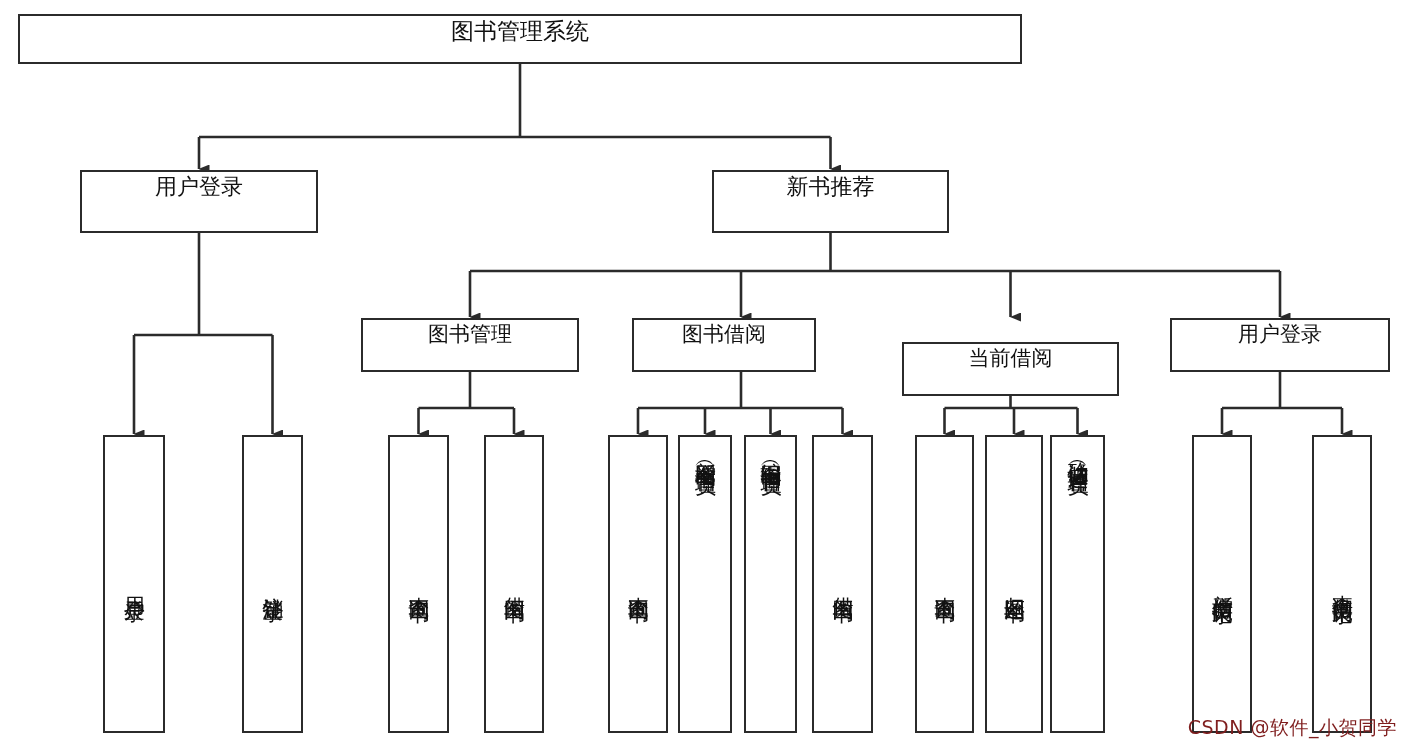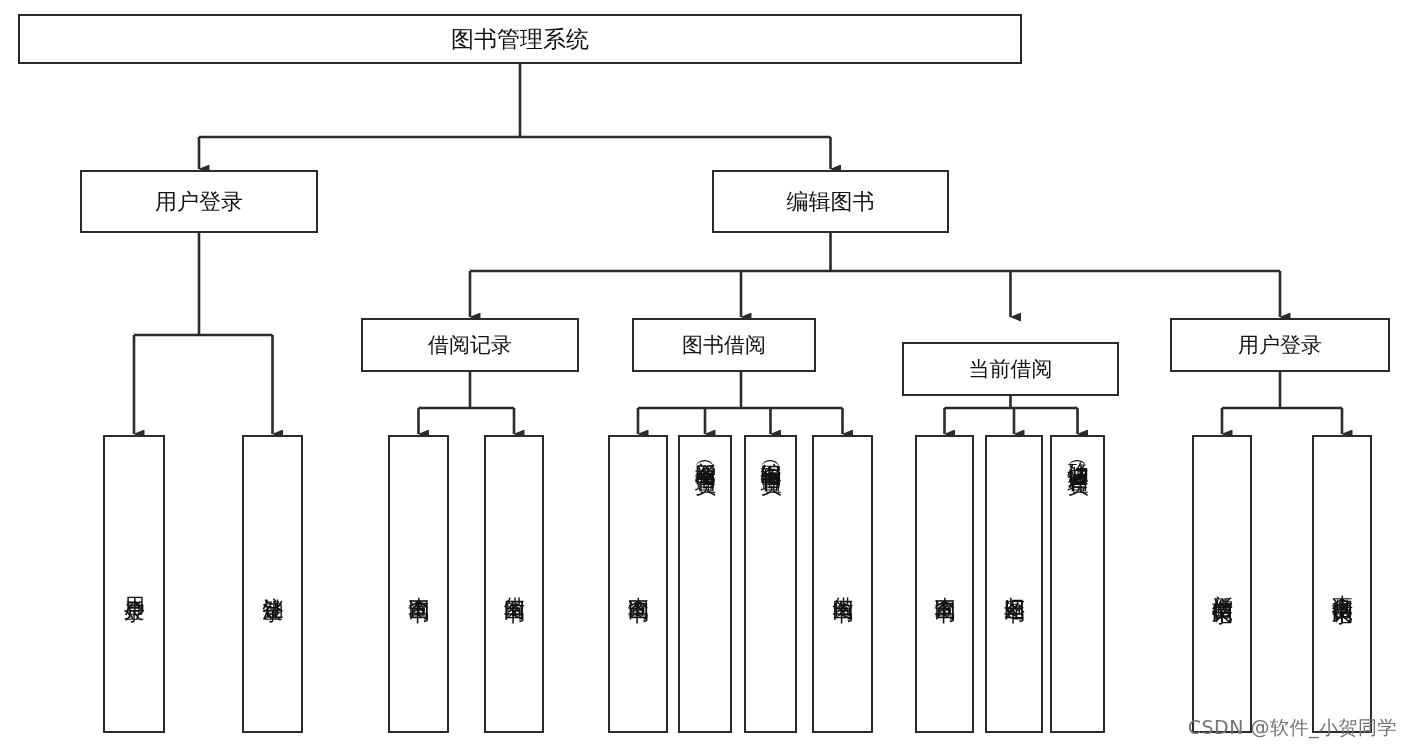--- a/index.html
+++ b/index.html
@@ -7,21 +7,21 @@
     width:1405px;height:747px;
     font-family:"DejaVu Sans","Liberation Sans",sans-serif;
     overflow:hidden;position:relative;
   }
   #diagram{position:absolute;left:0;top:0;width:1405px;height:747px;}
   .node{
     position:absolute;
     box-sizing:border-box;
     background:#ffffff;
     border:2px solid #2b2b2b;
-    display:flex;align-items:center;justify-content:center;
+    display:flex;justify-content:center;
     color:#111111;
   }
   .node.root{font-size:23px;}
   .node.level2{font-size:22px;}
   .node.level3{font-size:21px;}
   .node.leaf{
     font-size:21px;
     writing-mode:vertical-rl;
     text-orientation:upright;
     letter-spacing:2px;
@@ -30,21 +30,21 @@
     justify-content:center;
     padding:6px 0;
   }
   .node.leaf.tall-text{justify-content:flex-start;padding-top:8px;}
   .label{display:block;white-space:nowrap;}
   svg.links{position:absolute;left:0;top:0;width:1405px;height:747px;pointer-events:none;}
   .watermark{
     position:absolute;
     right:8px;bottom:6px;
     font-size:19px;
-    color:#737373;
+    color:#7f1d1d;
     white-space:nowrap;
     letter-spacing:0.5px;
   }
 </style>
 </head>
 <body>
 
 <div id="diagram">
   <svg class="links" viewBox="0 0 1405 747">
     <defs>
@@ -89,24 +89,24 @@
       </g>
   </svg>
 
   <div class="node root" style="left: 18px; top: 14px; width: 1004px; height: 50px;">
     <span class="label">图书管理系统</span>
   </div>
   <div class="node level2" style="left: 80px; top: 170px; width: 238px; height: 63px;">
     <span class="label">用户登录</span>
   </div>
   <div class="node level2" style="left: 712px; top: 170px; width: 237px; height: 63px;">
-    <span class="label">编辑图书</span>
+    <span class="label">新书推荐</span>
   </div>
   <div class="node level3" style="left: 361px; top: 318px; width: 218px; height: 54px;">
-    <span class="label">借阅记录</span>
+    <span class="label">图书管理</span>
   </div>
   <div class="node level3" style="left: 632px; top: 318px; width: 184px; height: 54px;">
     <span class="label">图书借阅</span>
   </div>
   <div class="node level3" style="left: 902px; top: 318px; width: 217px; height: 54px; margin-top: 24px;">
     <span class="label">当前借阅</span>
   </div>
   <div class="node level3" style="left: 1170px; top: 318px; width: 220px; height: 54px;">
     <span class="label">用户登录</span>
   </div>

